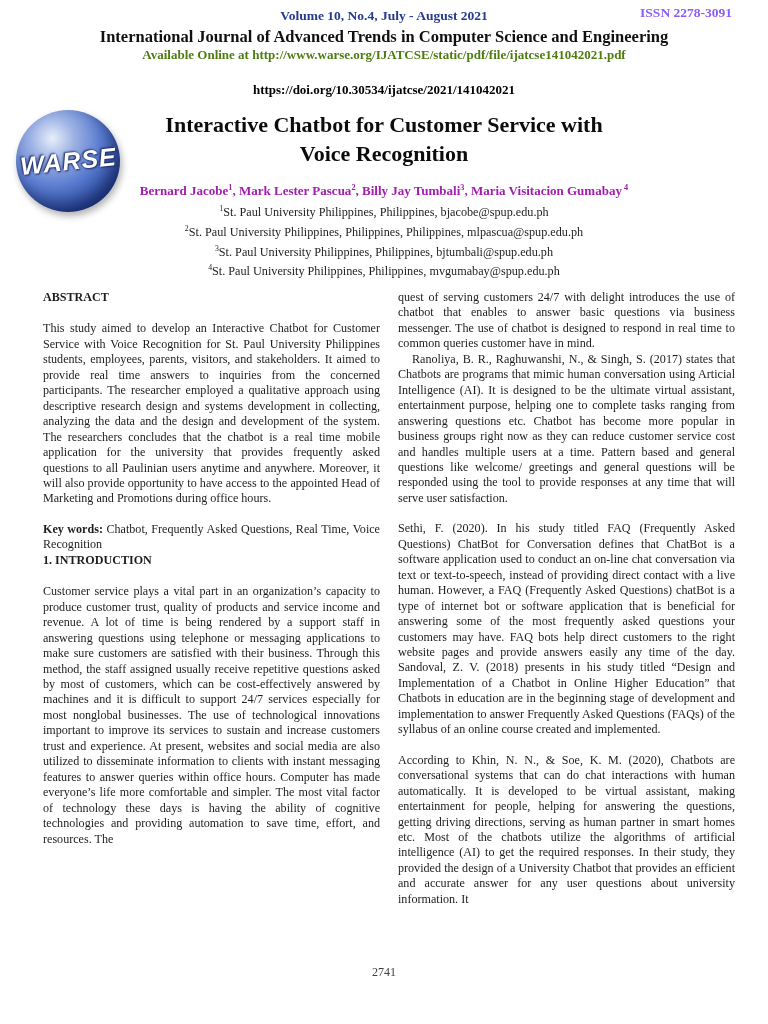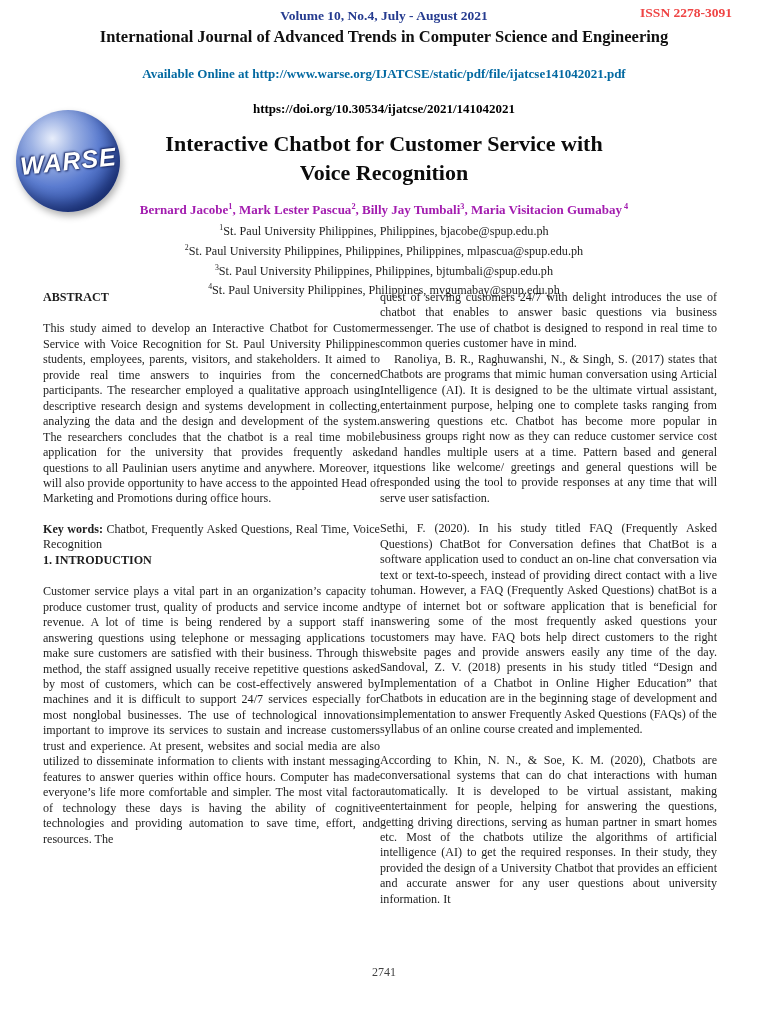--- a/index.html
+++ b/index.html
@@ -5,26 +5,26 @@
   html,body { margin:0; padding:0; background:#e9e9e9; }
   .page {
     position:relative; width:768px; height:1024px; margin:0 auto;
     background:#ffffff; overflow:hidden;
     font-family:"Liberation Serif", serif; color:#1d1d1d;
     -webkit-font-smoothing:antialiased;
   }
   
   .issn {
     position:absolute; top:5px; right:36px;
-    color:#ef4444; font-weight:bold; font-size:13.5px;
+    color:#8b5cf6; font-weight:bold; font-size:13.5px;
   }
   .head-center { text-align:center; padding-top:8px; }
   .volume-line { color:#253b8f; font-weight:bold; font-size:13.5px; }
   .journal-title { color:#101010; font-weight:bold; font-size:16.5px; margin-top:3px; }
-  .available-line { color:#0369a1; font-weight:bold; font-size:13px; margin-top:19px;font-family:Liberation Serif, serif; }
+  .available-line { color:#4d7c0f; font-weight:bold; font-size:13px; margin-top:0;font-family:Liberation Serif, serif; }
   .doi-line { color:#000000; font-weight:bold; font-size:13px; margin-top:19px; }
   
   .logo {
     position:absolute; left:16px; top:110px; width:104px; height:102px;
     border-radius:50%;
     background: radial-gradient(circle at 35% 28%, #e8eefb 0%, #9db2e4 22%, #5b7cd0 48%, #2a4aa0 75%, #16295e 100%);
     box-shadow: 2px 4px 7px rgba(0,0,0,0.3), inset -6px -8px 14px rgba(0,0,30,0.35);
     display:flex; align-items:center; justify-content:center;
   }
   .logo-text {
@@ -38,21 +38,21 @@
     margin-top:12px; text-align:center; font-weight:bold;
     font-size:22px; line-height:1.32; color:#0c0c0c;
   }
   .paper-title span { display:block; }
   .authors-line { margin-top:15px; text-align:center; font-weight:bold; font-size:13px; color:#a21caf; }
   .affiliations { margin-top:2px; text-align:center; font-size:12.2px; line-height:16.6px; }
   sup { font-size:0.64em; }
   
   .columns {
     position:absolute; top:290px; left:43px; width:692px;
-    display:flex; 
+    display:flex; gap:18px;
   }
   .col { width:337px; font-size:12.1px; line-height:15.45px; text-align:justify; color:#1d1d1d; }
   .col p { margin:0; }
   .section-heading { font-weight:bold; text-align:left; }
   .abstract-heading { margin-top:14px; }
   .abstract-paragraph { margin-top:16px !important; }
   .keywords-line { margin-top:15px !important; }
   .keywords-label { font-weight:bold; }
   .intro-heading { margin-top:15px; }
   .intro-paragraph { margin-top:16px !important; }

